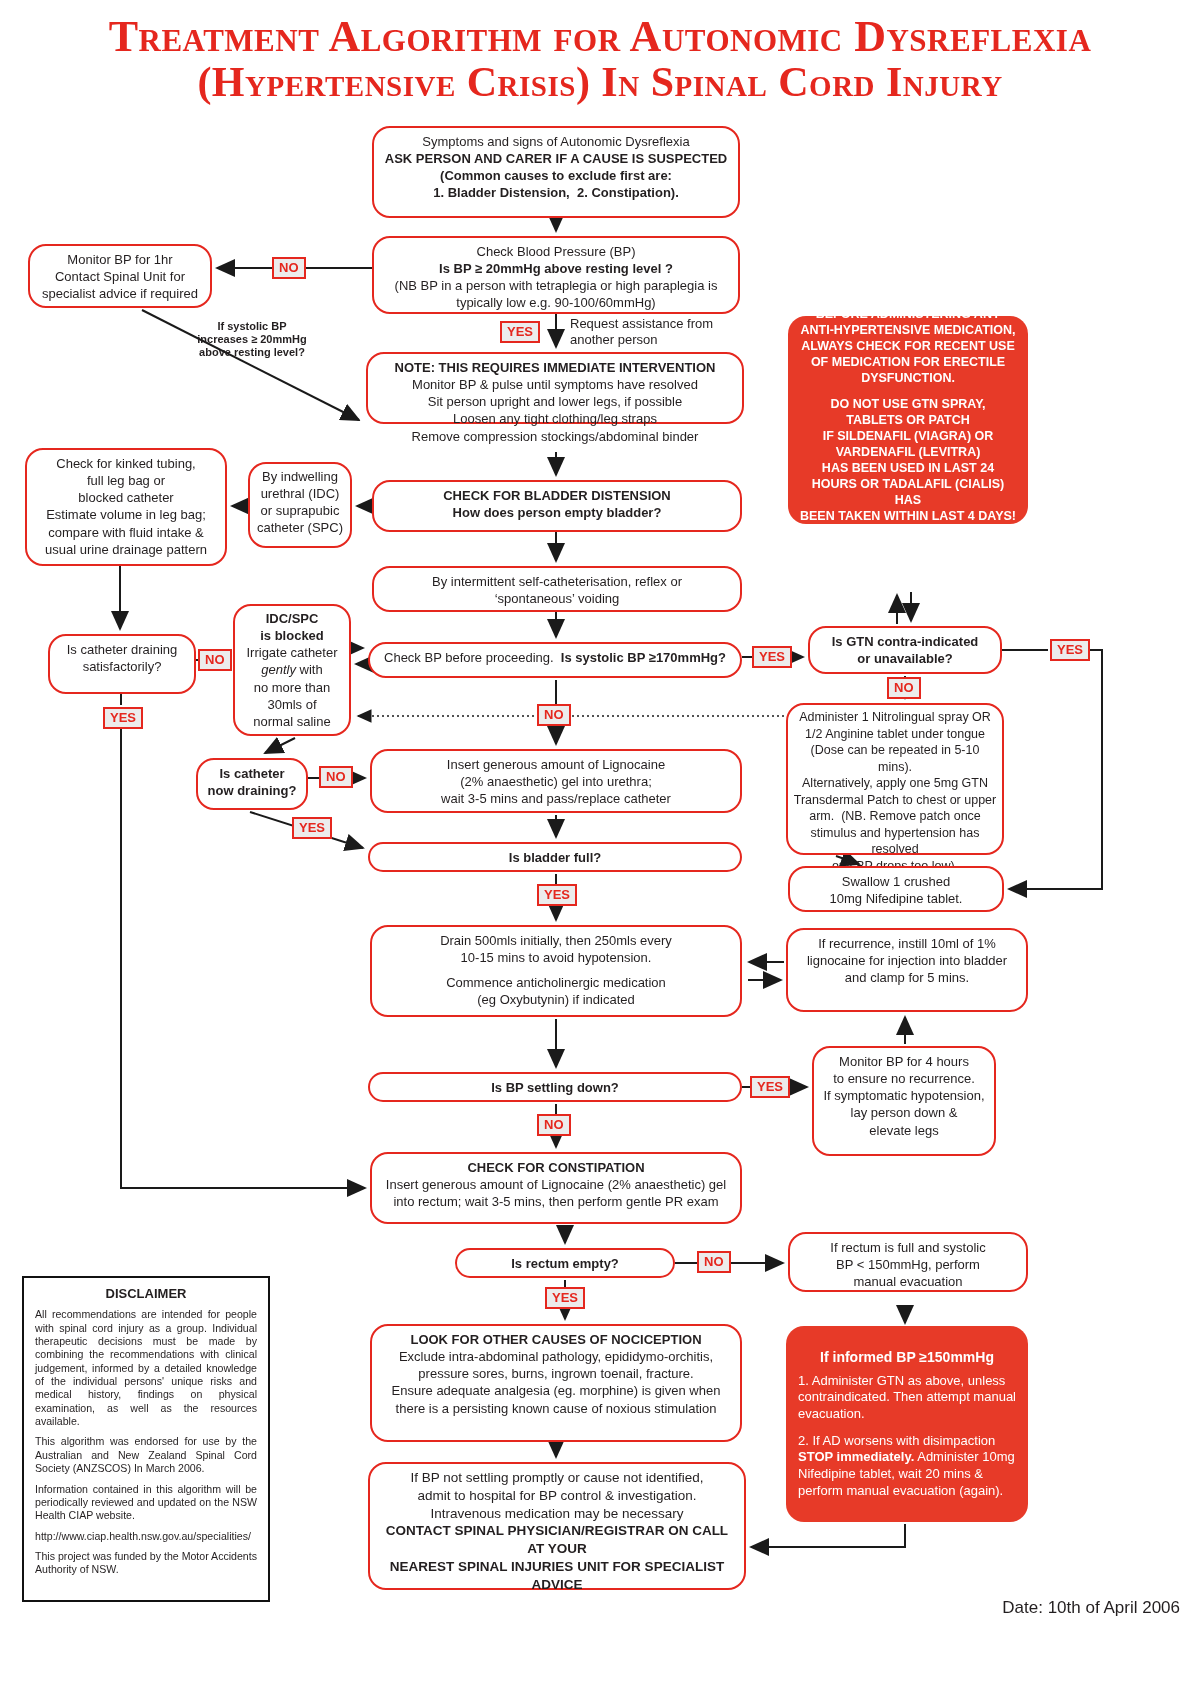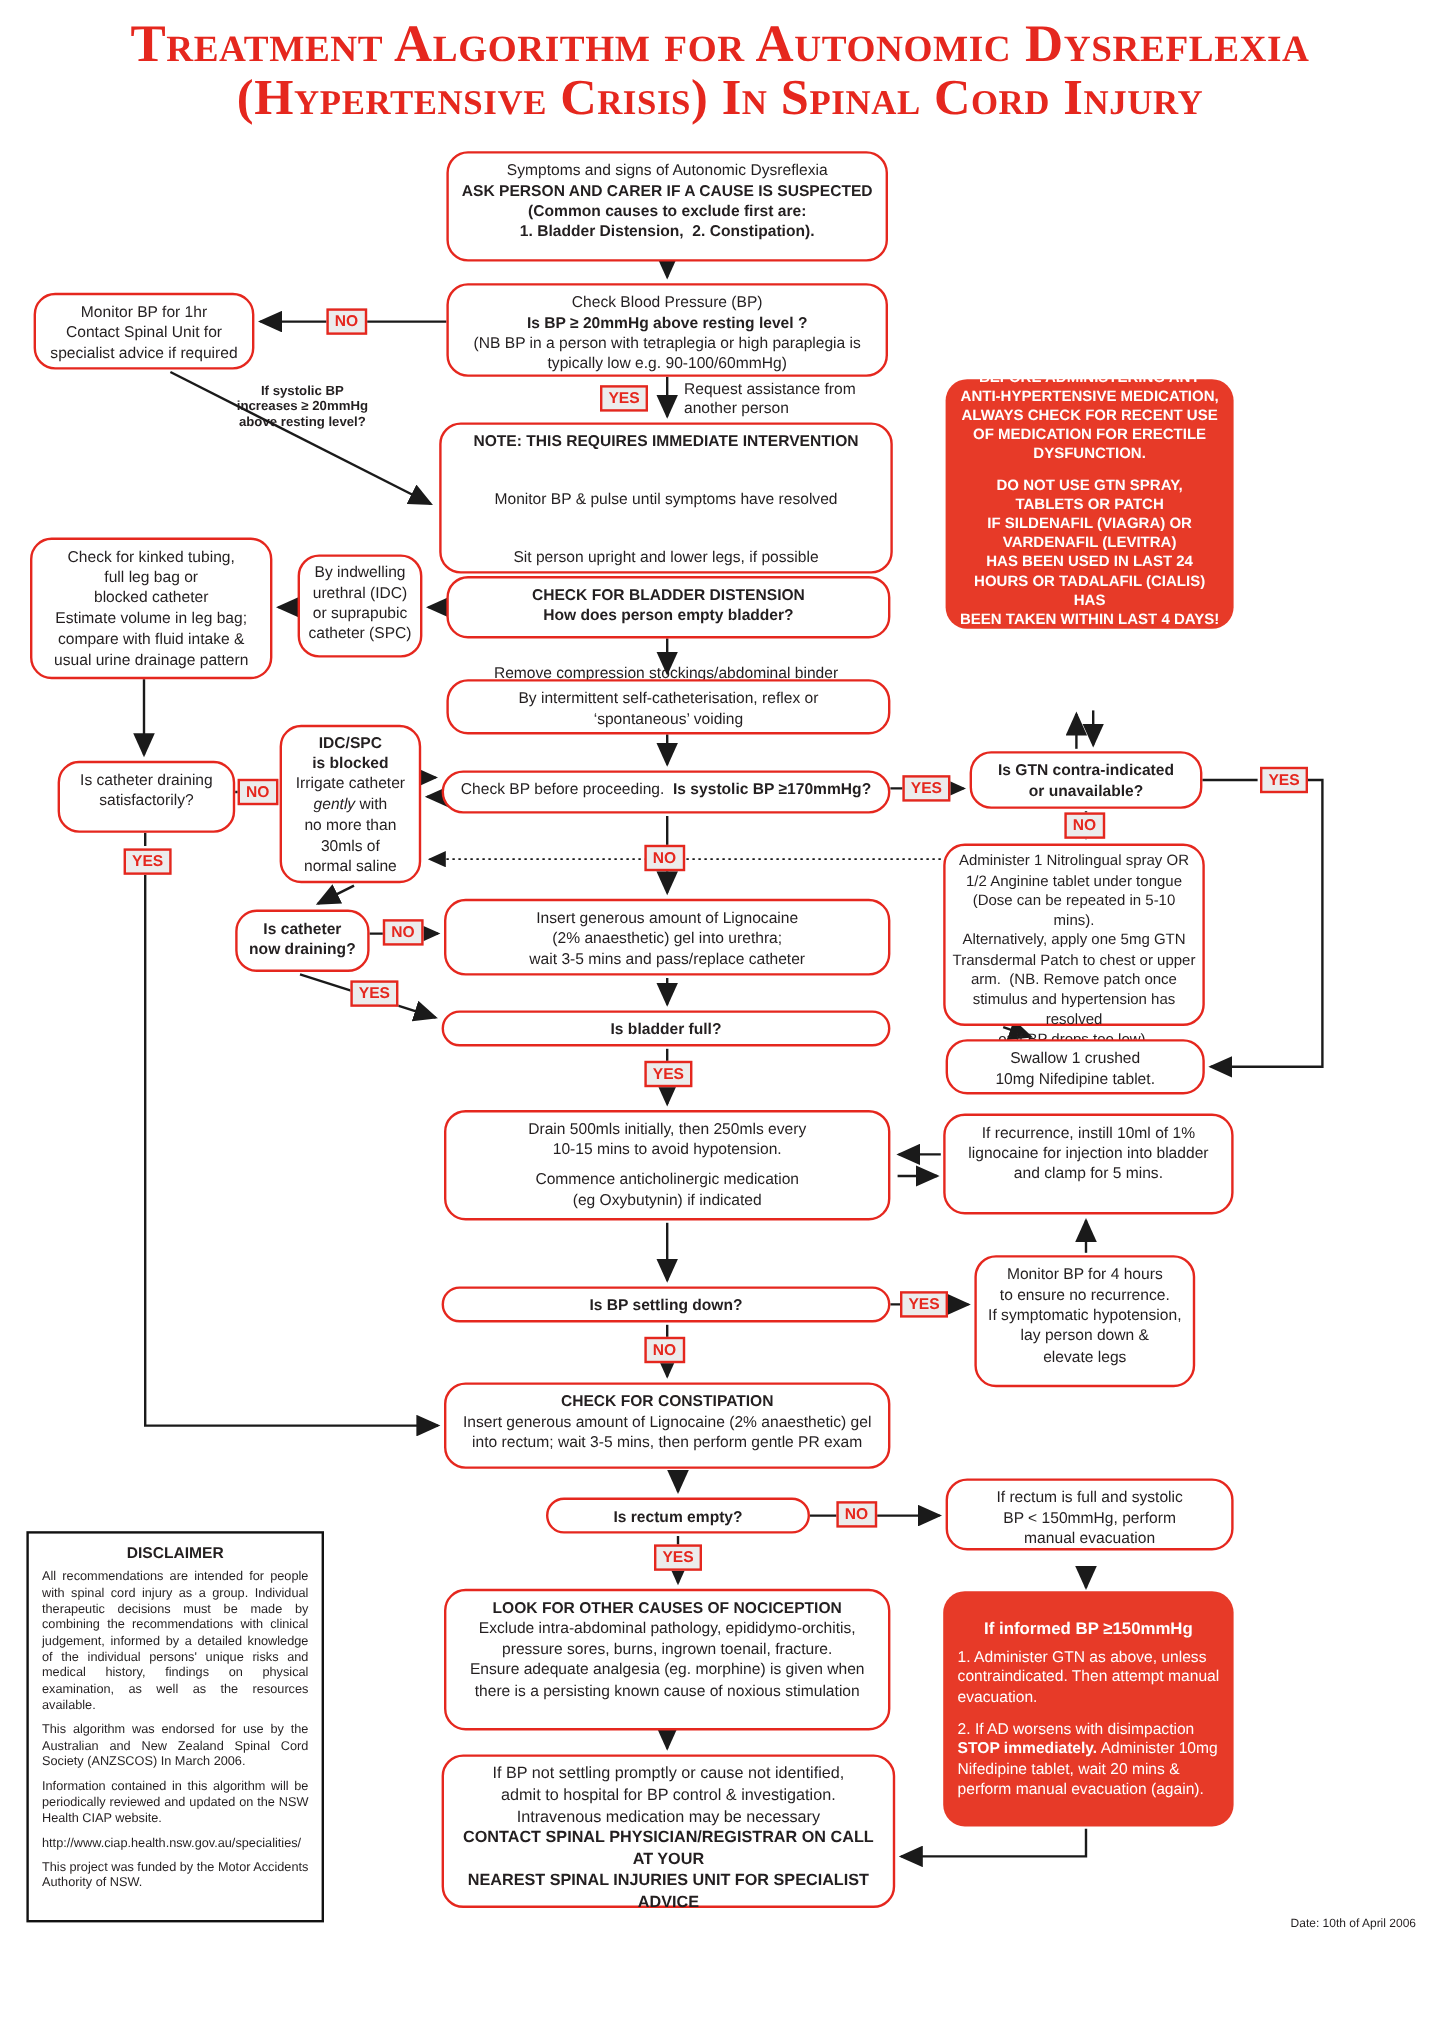--- a/index.html
+++ b/index.html
@@ -28,21 +28,21 @@
        color:#e5271e;font-weight:bold;font-size:13px;line-height:18px;height:22px;
        padding:0 5px;text-align:center;z-index:20;}
   
   .ann{position:absolute;z-index:12;font-size:13px;line-height:1.2;}
   .ann.b{font-weight:bold;text-align:center;font-size:11px;}
   
   .disc{position:absolute;box-sizing:border-box;border:2px solid #111;background:#fff;
         font-size:10.6px;line-height:1.26;text-align:justify;padding:8px 11px;z-index:10;}
   .disc h4{margin:0 0 6px 0;text-align:center;font-size:13px;}
   .disc p{margin:0 0 7px 0;}
-  .date{position:absolute;font-size:10px;z-index:12;text-align:right;}
+  .date{position:absolute;font-size:17px;z-index:12;text-align:right;}
   svg.wires{position:absolute;left:0;top:0;z-index:5;pointer-events:none;}
 </style>
 </head>
 <body>
 
 <div id="canvas">
 
   <svg class="wires" width="1200" height="1697" viewBox="0 0 1200 1697">
     <defs>
       <marker id="ah" markerWidth="11" markerHeight="9" refX="9" refY="4.5" orient="auto">
@@ -123,21 +123,21 @@
     <div>If systolic BP</div>
     <div>increases ≥ 20mmHg</div>
     <div>above resting level?</div>
   </div>
 
   <div class="ann" style="left:570px;top:316px;width:170px;text-align:left;">
     <div>Request assistance from</div>
     <div>another person</div>
   </div>
 
-  <div class="box" style="left:366px;top:352px;width:378px;height:126px;gap:31px;">
+  <div class="box" style="left:366px;top:352px;width:378px;height:72px;">
     <div class="b">NOTE: THIS REQUIRES IMMEDIATE INTERVENTION</div>
     <div>Monitor BP &amp; pulse until symptoms have resolved</div>
     <div>Sit person upright and lower legs, if possible</div>
     <div>Loosen any tight clothing/leg straps</div>
     <div>Remove compression stockings/abdominal binder</div>
   </div>
 
   <div class="redbox" style="left:788px;top:316px;width:240px;height:208px;">
     <p style="margin-top:0;">
       <span style="display:block">WARNING:</span>

